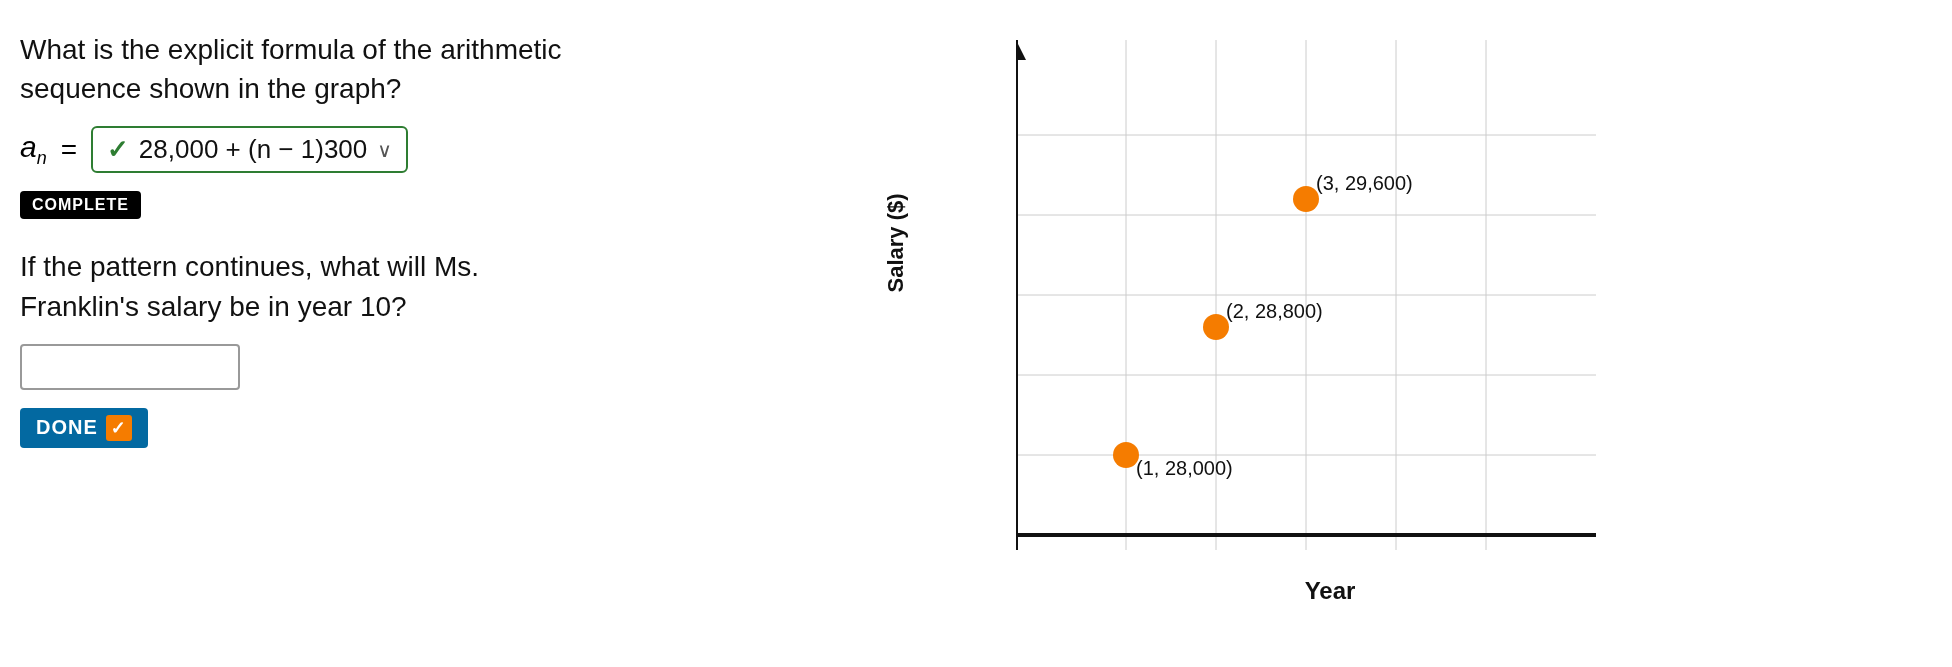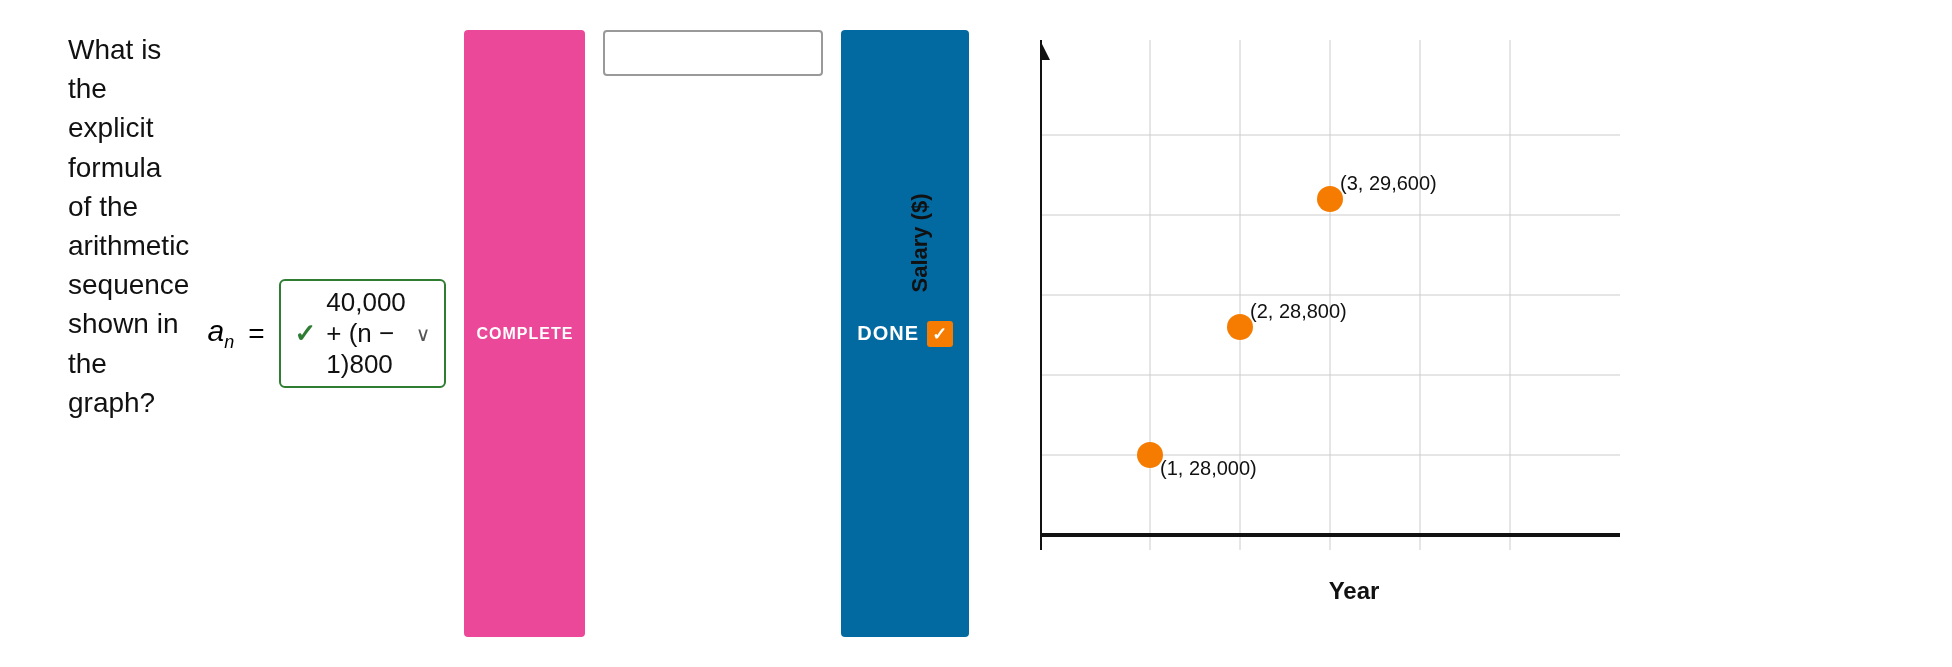--- a/index.html
+++ b/index.html
@@ -9,22 +9,22 @@
       display: flex;
       width: 1952px;
       min-height: 667px;
       overflow: hidden;
     }
 
     .left-panel {
       width: 620px;
       padding: 30px 20px;
       display: flex;
+      flex-direction: column;
       gap: 18px;
-      margin-left: 48px;
     }
 
     .question-text {
       font-size: 28px;
       line-height: 1.4;
       color: #111;
     }
 
     .formula-row {
       display: flex;
@@ -58,21 +58,21 @@
     }
 
     .formula-dropdown .chevron {
       color: #555;
       font-size: 20px;
     }
 
     .complete-badge {
       display: inline-flex;
       align-items: center;
-      background: #ec4899;
+      background: #000000;
       color: #fff;
       font-size: 16px;
       font-weight: bold;
       letter-spacing: 1px;
       padding: 5px 12px;
       border-radius: 4px;
       width: fit-content;
     }
 
     .followup-text {
@@ -177,27 +177,28 @@
 <div class="left-panel">
   <div class="question-text">What is the explicit formula of the arithmetic sequence shown in the graph?</div>
 
   <div class="formula-row">
     <span class="formula-label">
       <i>a</i><sub>n</sub>
     </span>
     <span style="font-size:28px;">=</span>
     <div class="formula-dropdown">
       <span class="check-icon">✓</span>
-      <span>40,000 + (n − 1)800</span>
+      <span>28,000 + (n − 1)300</span>
       <span class="chevron">∨</span>
     </div>
   </div>
 
   <div class="complete-badge">COMPLETE</div>
 
+  <div class="followup-text">If the pattern continues, what will Ms. Franklin's salary be in year 10?</div>
 
   <input class="salary-input" type="text" placeholder="" style="">
 
   <button class="done-button">
     <span>DONE</span>
     <span class="check-orange">✓</span>
   </button>
 </div>
 
 <div class="right-panel">

